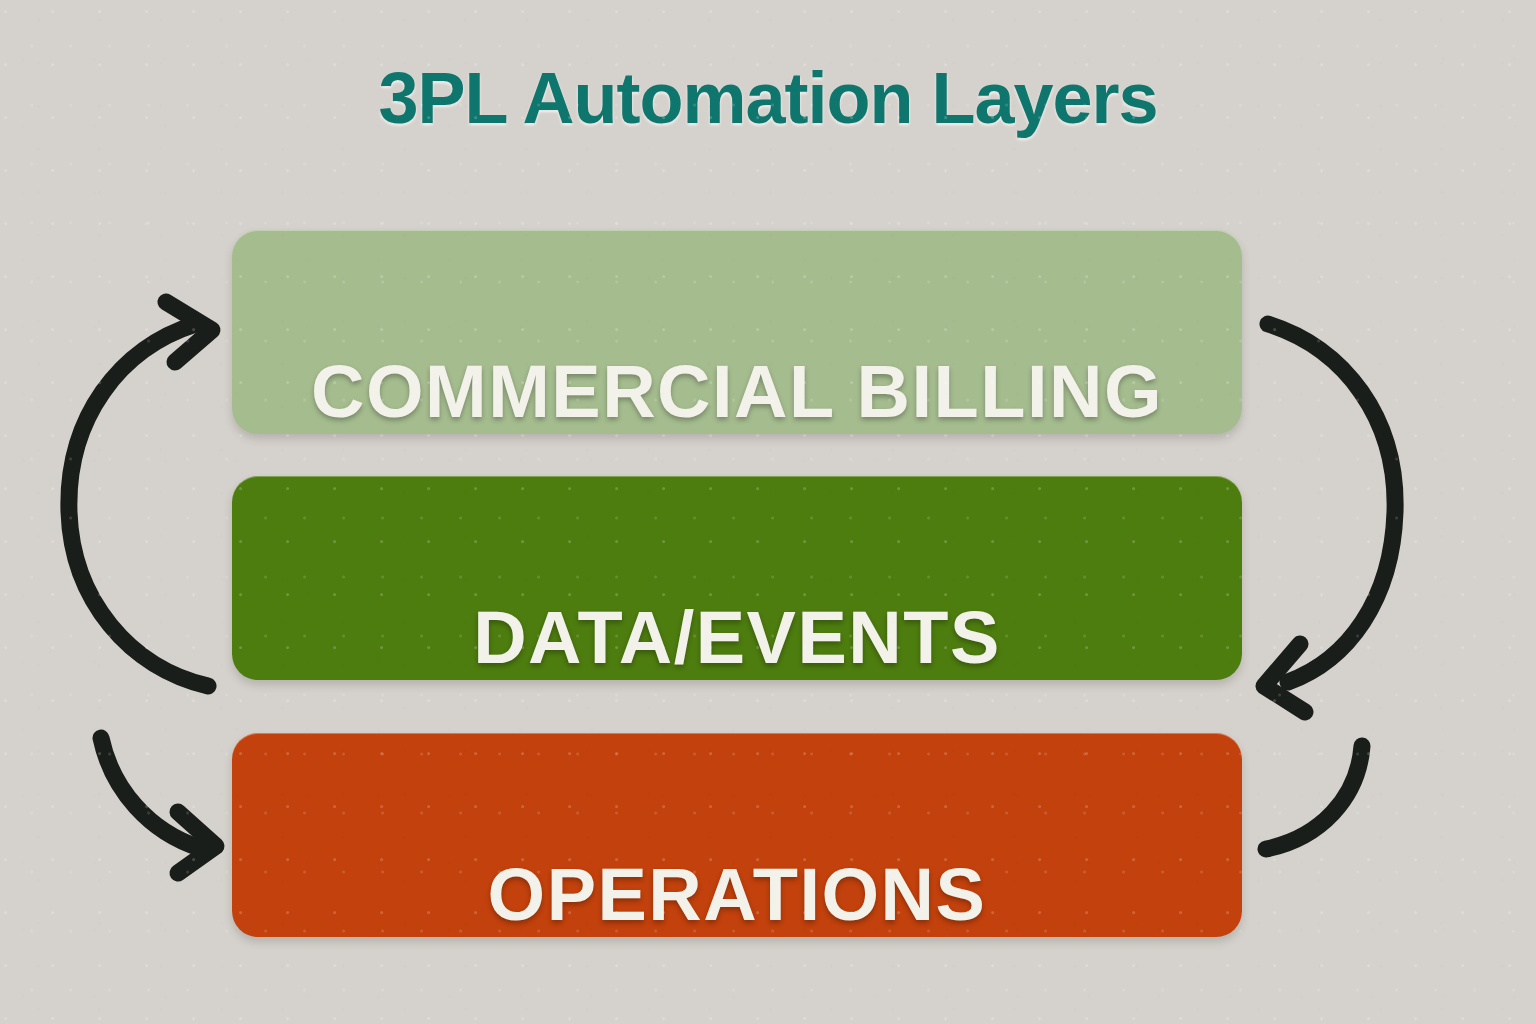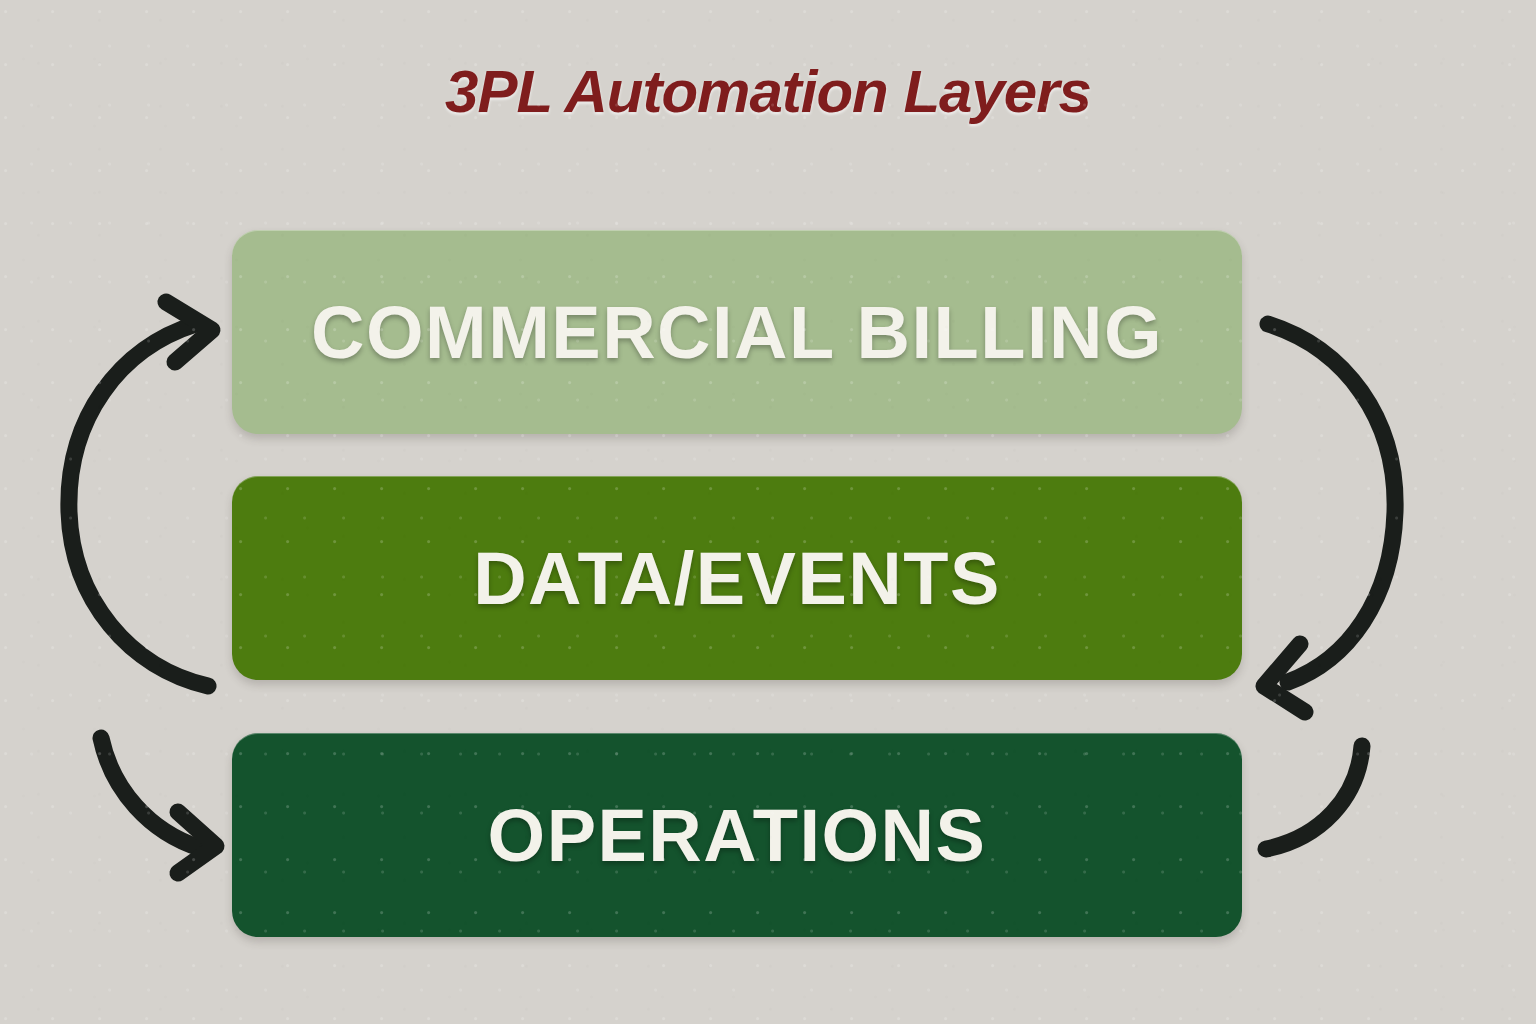--- a/index.html
+++ b/index.html
@@ -29,53 +29,52 @@
       radial-gradient(circle at 33% 88%, rgba(0,0,0,.03) 0 1px, transparent 2px);
     background-size: 47px 53px, 61px 43px, 39px 59px, 71px 67px;
   }
 
   #title {
     position: absolute;
     left: 0;
     top: 62px;
     width: 1536px;
     text-align: center;
-    font-size: 60px;
+    font-size: 72px;
     line-height: 1;
     font-weight: 700;
     letter-spacing: -1px;
-    color: #7f1d1d;
+    color: #0f766e;
     text-shadow: 0 2px 3px rgba(255,255,255,.75), 0 1px 0 rgba(0,0,0,.12);
     white-space: nowrap;
-    font-style: italic;
   }
 
   .layer-box {
     position: absolute;
     left: 232px;
     width: 1010px;
     border-radius: 26px;
     display: flex;
-    align-items: center;
+    align-items: flex-end;
     justify-content: center;
     box-shadow: 0 5px 9px rgba(60,56,50,.20), 0 1px 0 rgba(255,255,255,.30) inset;
   }
   .layer-label {
     font-size: 74px;
     font-weight: 700;
     letter-spacing: 1.5px;
     color: #f3f2ea;
     text-shadow: 0 3px 5px rgba(0,0,0,.28);
     white-space: nowrap;
     text-transform: uppercase;
   }
 
   #box-commercial-billing { top: 230px; height: 204px; background: #a5bc8f; }
   #box-data-events        { top: 476px; height: 204px; background: #4d7c0f; }
-  #box-operations         { top: 733px; height: 204px; background: #14532d; }
+  #box-operations         { top: 733px; height: 204px; background: #c2410c; }
 
   #arrows {
     position: absolute;
     inset: 0;
     pointer-events: none;
   }
   .arrow-stroke {
     fill: none;
     stroke: #1a1e1b;
     stroke-linecap: round;

